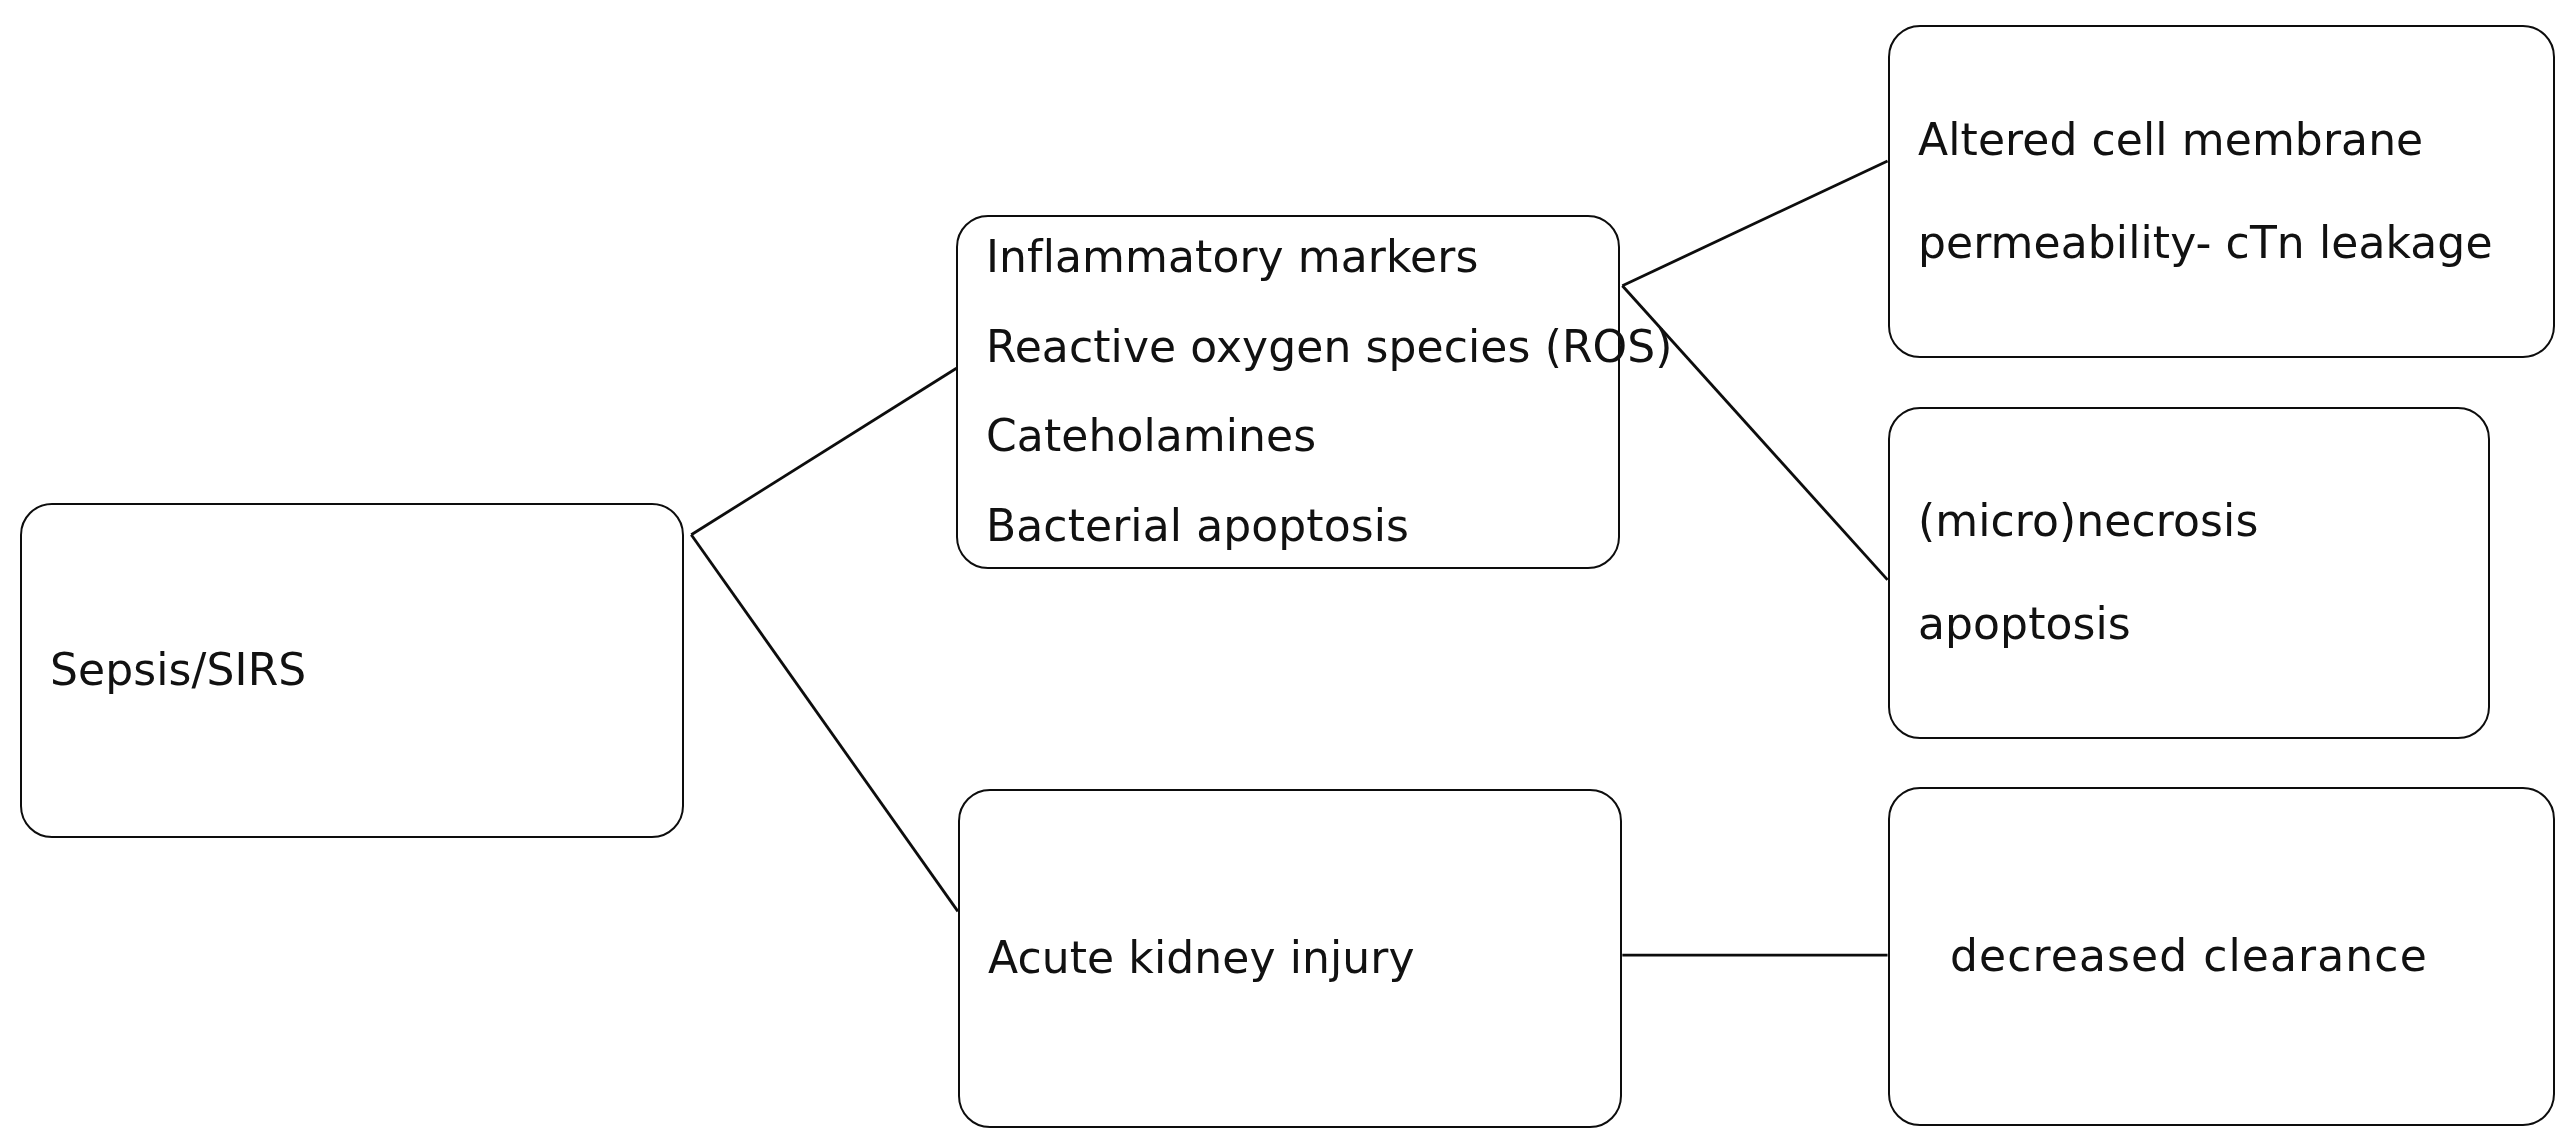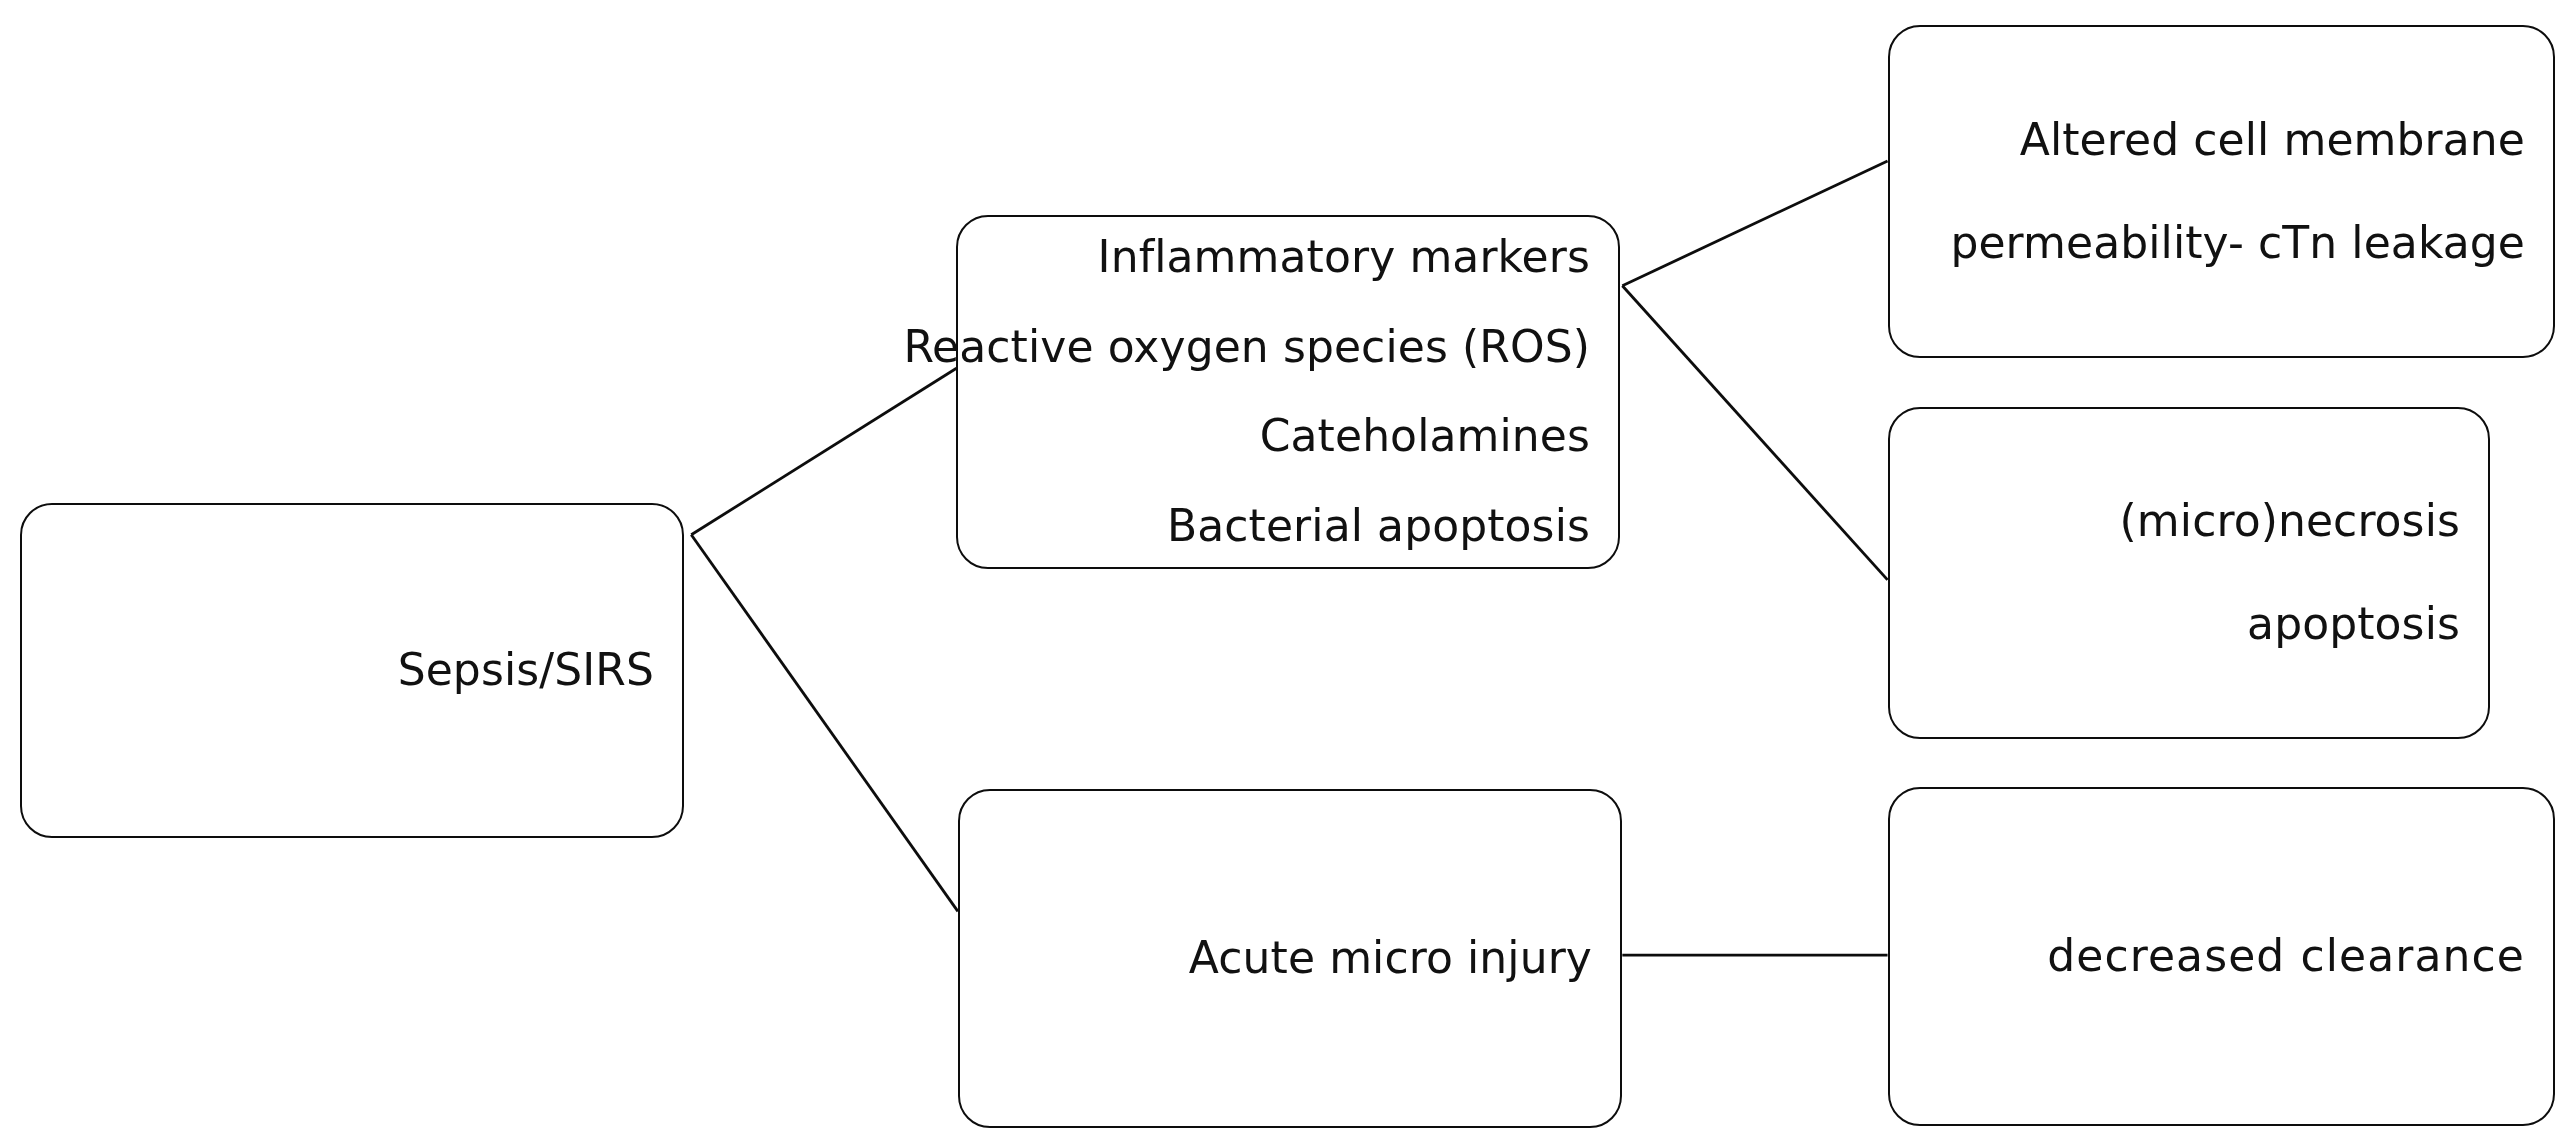--- a/index.html
+++ b/index.html
@@ -27,21 +27,21 @@
     pointer-events: none;
   }
   .node {
     position: absolute;
     box-sizing: border-box;
     border: 2.8px solid #0d0d0d;
     border-radius: 32px;
     background: #ffffff;
     display: flex;
     flex-direction: column;
-    align-items: flex-end;
+    align-items: flex-start;
     justify-content: center;
     text-align: center;
     color: #111111;
     font-size: 44px;
     line-height: 1.52;
     letter-spacing: 0.1px;
     padding: 8px 28px;
   }
   .node .line {
     display: block;
@@ -82,21 +82,21 @@
     <span class="line">Altered cell membrane</span>
     <span class="line">permeability- cTn leakage</span>
   </div>
 
   <div class="node multiline-2" style="left:1888px; top:407px; width:602px; height:332px;">
     <span class="line">(micro)necrosis</span>
     <span class="line">apoptosis</span>
   </div>
 
   <div class="node" style="left:958px; top:789px; width:664px; height:339px;">
-    <span class="line">Acute micro injury</span>
+    <span class="line">Acute kidney injury</span>
   </div>
 
   <div class="node" style="left:1888px; top:787px; width:667px; height:339px;">
     <span class="line wide-space">decreased  clearance</span>
   </div>
 
 </div>
 
 
 </body></html>

